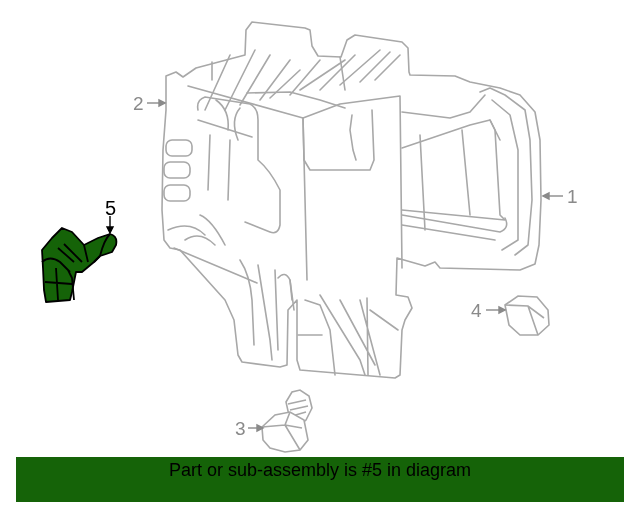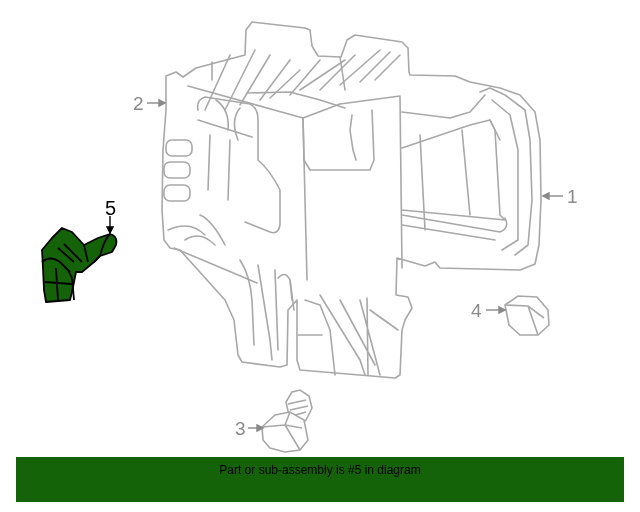--- a/index.html
+++ b/index.html
@@ -3,21 +3,21 @@
   <meta charset="utf-8">
   <style>
     html, body { margin: 0; padding: 0; background: #ffffff; }
     body { width: 640px; height: 512px; position: relative; overflow: hidden;
            font-family: "Liberation Sans", sans-serif; }
     .diagram { position: absolute; left: 0; top: 0; width: 640px; height: 512px; }
     .callout { position: absolute; font-size: 19px; color: #8a8a8a; line-height: 1; }
     .callout-5 { color: #000000; font-size: 20px; }
     .banner { position: absolute; left: 16px; top: 457px; width: 608px; height: 45px;
               background: #156308; color: #000000; text-align: center;
-              font-size: 12px; line-height: 17px; padding-top: 5px; box-sizing: border-box; }
+              font-size: 18px; line-height: 17px; padding-top: 5px; box-sizing: border-box; }
     .banner div { white-space: nowrap; }
   </style>
 </head>
 <body>
 
 <svg class="diagram" width="640" height="512" viewBox="0 0 640 512">
   <g fill="none" stroke="#a8a8a8" stroke-width="1.6" stroke-linejoin="round" stroke-linecap="round">
 
     <path d="M166 76 L176 72 L183 77 L196 68 L245 55 L246 30 L252 22 L305 28 L310 30 L312 46 L318 56 L341 57 L347 40 L355 35 L402 42 L408 48 L409 72 L410 75 L455 76 L470 82 L500 88 L520 95 L535 112 L540 140 L541 200 L539 245 L535 264 L520 270 L440 268 L435 262 L425 266 L397 258 L396 295 L408 297 L412 308 L405 320 L402 330 L400 375 L395 378 L300 370 L297 360 L297 300 L288 310 L287 365 L280 367 L242 362 L238 355 L234 320 L225 300 L180 250 L170 248 L164 240 L162 210 L163 150 L166 110 Z"></path>
 

